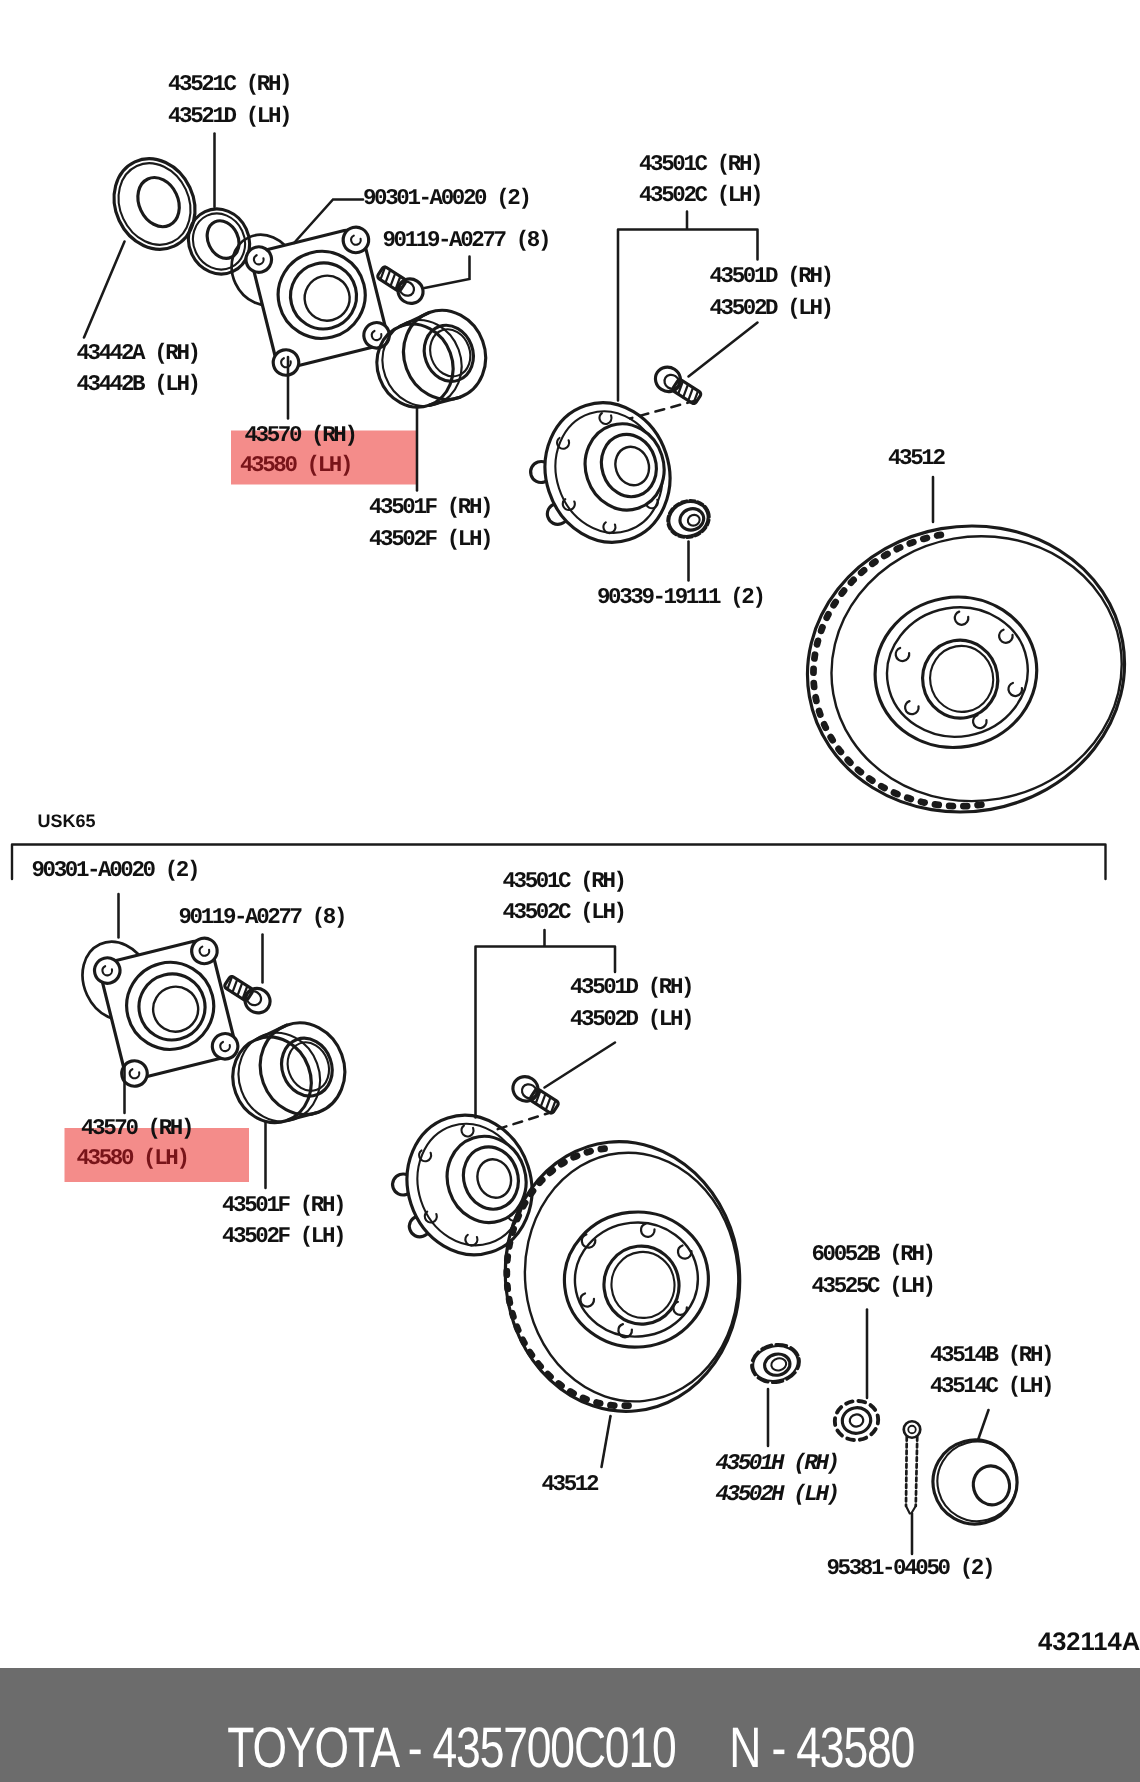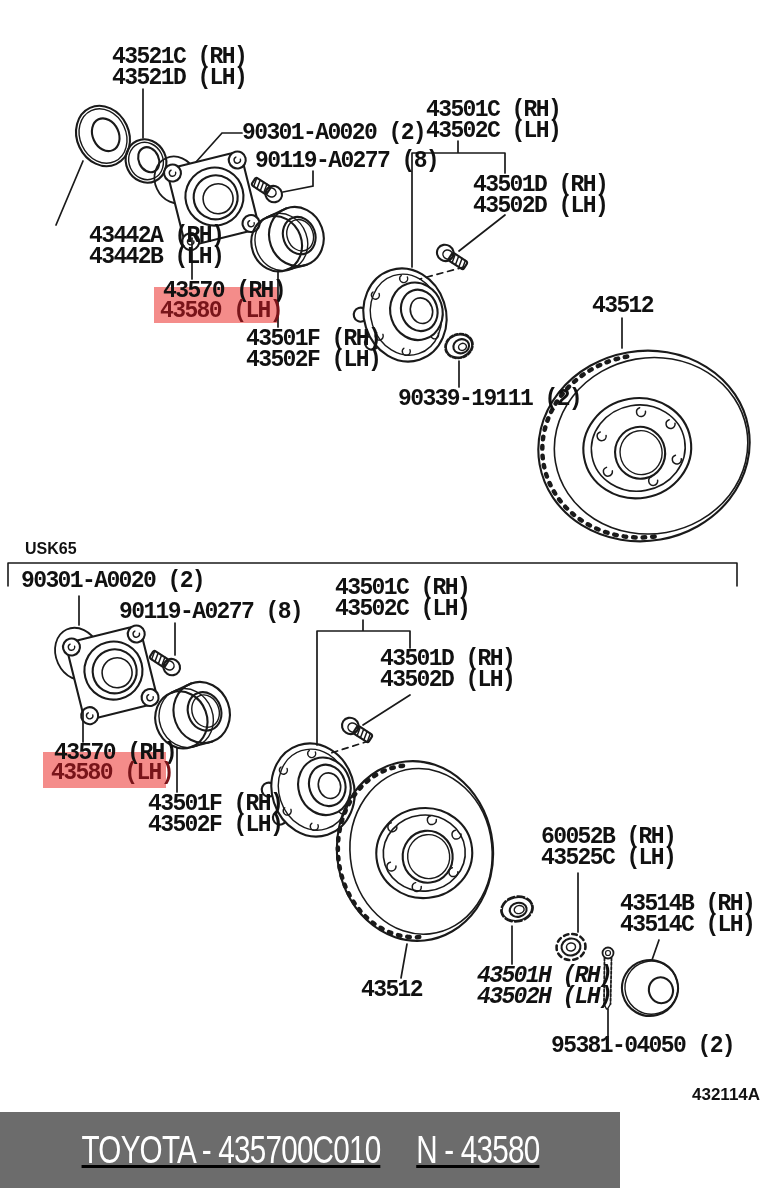--- a/index.html
+++ b/index.html
@@ -1,26 +1,26 @@
 <!DOCTYPE html>
 <html style="--highlight-bg: #f48c8a; --highlight-text: #781419; --footer-bg: #6c6c6c; --footer-text: #ffffff;"><head>
 <meta charset="utf-8">
 <style>
   html,body{margin:0;padding:0;background:#fff;}
   #stage{position:relative;width:760px;height:1188px;background:#fff;overflow:hidden;
          font-family:"Liberation Mono",monospace;}
   #artwork{position:absolute;left:0;top:0;z-index:2;}
-  .plabel{position:absolute;z-index:3;font-weight:bold;font-size:23px;line-height:20.5px;
+  .plabel{position:absolute;z-index:3;font-weight:bold;font-size:15px;line-height:20.5px;
           letter-spacing:-1.6px;color:#111;white-space:pre;}
   .maroon{color:var(--highlight-text,#781419);}
   .hl{position:absolute;z-index:1;background:var(--highlight-bg,#f48c8a);}
   .smalltag{position:absolute;z-index:3;font-family:"Liberation Sans",sans-serif;
             font-weight:bold;font-size:17px;color:#111;letter-spacing:0;}
-  #footer-bar{position:absolute;z-index:4;left:0;top:1112px;width:620px;height:76px;
-              background:var(--footer-bg,#6c6c6c);display:flex;align-items:center;justify-content:center;text-decoration:underline;}
+  #footer-bar{position:absolute;z-index:4;left:0;top:1112px;width:760px;height:76px;
+              background:var(--footer-bg,#6c6c6c);display:flex;align-items:flex-end;justify-content:center;}
   #footer-inner{display:flex;gap:46px;transform:scaleX(0.78);transform-origin:center;
                 font-family:"Liberation Sans",sans-serif;font-size:38px;
                 color:var(--footer-text,#fff);letter-spacing:-1px;white-space:nowrap;}
   svg *{vector-effect:non-scaling-stroke;}
 </style>
 </head>
 <body>
 
 <div id="stage">
 
@@ -215,34 +215,34 @@
       <path d="M578,873 V932"></path>
       <path d="M608,1009 V1036"></path>
       <path d="M659,940 L652,960"></path>
     </g>
   </svg>
 
   <div class="plabel" style="left:112px;top:47px;">43521C (RH)
 43521D (LH)</div>
   <div class="plabel" style="left:242px;top:123px;">90301-A0020 (2)</div>
   <div class="plabel" style="left:255px;top:151px;">90119-A0277 (8)</div>
-  <div class="plabel" style="left:51px;top:226px;margin-left:38px;">43442A (RH)
+  <div class="plabel" style="left:51px;top:226px;">43442A (RH)
 43442B (LH)</div>
   <div class="plabel" style="left:163px;top:281px;">43570 (RH)</div>
   <div class="plabel maroon" style="left:160px;top:301px;">43580 (LH)</div>
   <div class="plabel" style="left:246px;top:329px;">43501F (RH)
 43502F (LH)</div>
   <div class="plabel" style="left:426px;top:100px;">43501C (RH)
 43502C (LH)</div>
   <div class="plabel" style="left:473px;top:175px;">43501D (RH)
 43502D (LH)</div>
   <div class="plabel" style="left:398px;top:389px;">90339-19111 (2)</div>
   <div class="plabel" style="left:592px;top:296px;">43512</div>
 
-  <div class="smalltag" style="left:25px;top:540px;font-size:16px;">USK65</div>
+  <div class="smalltag" style="left:25px;top:540px;font-size:12px;">USK65</div>
   <div class="plabel" style="left:21px;top:571px;">90301-A0020 (2)</div>
   <div class="plabel" style="left:119px;top:602px;">90119-A0277 (8)</div>
   <div class="plabel" style="left:54px;top:743px;">43570 (RH)</div>
   <div class="plabel maroon" style="left:51px;top:763px;">43580 (LH)</div>
   <div class="plabel" style="left:148px;top:794px;">43501F (RH)
 43502F (LH)</div>
   <div class="plabel" style="left:335px;top:578px;">43501C (RH)
 43502C (LH)</div>
   <div class="plabel" style="left:380px;top:649px;">43501D (RH)
 43502D (LH)</div>

